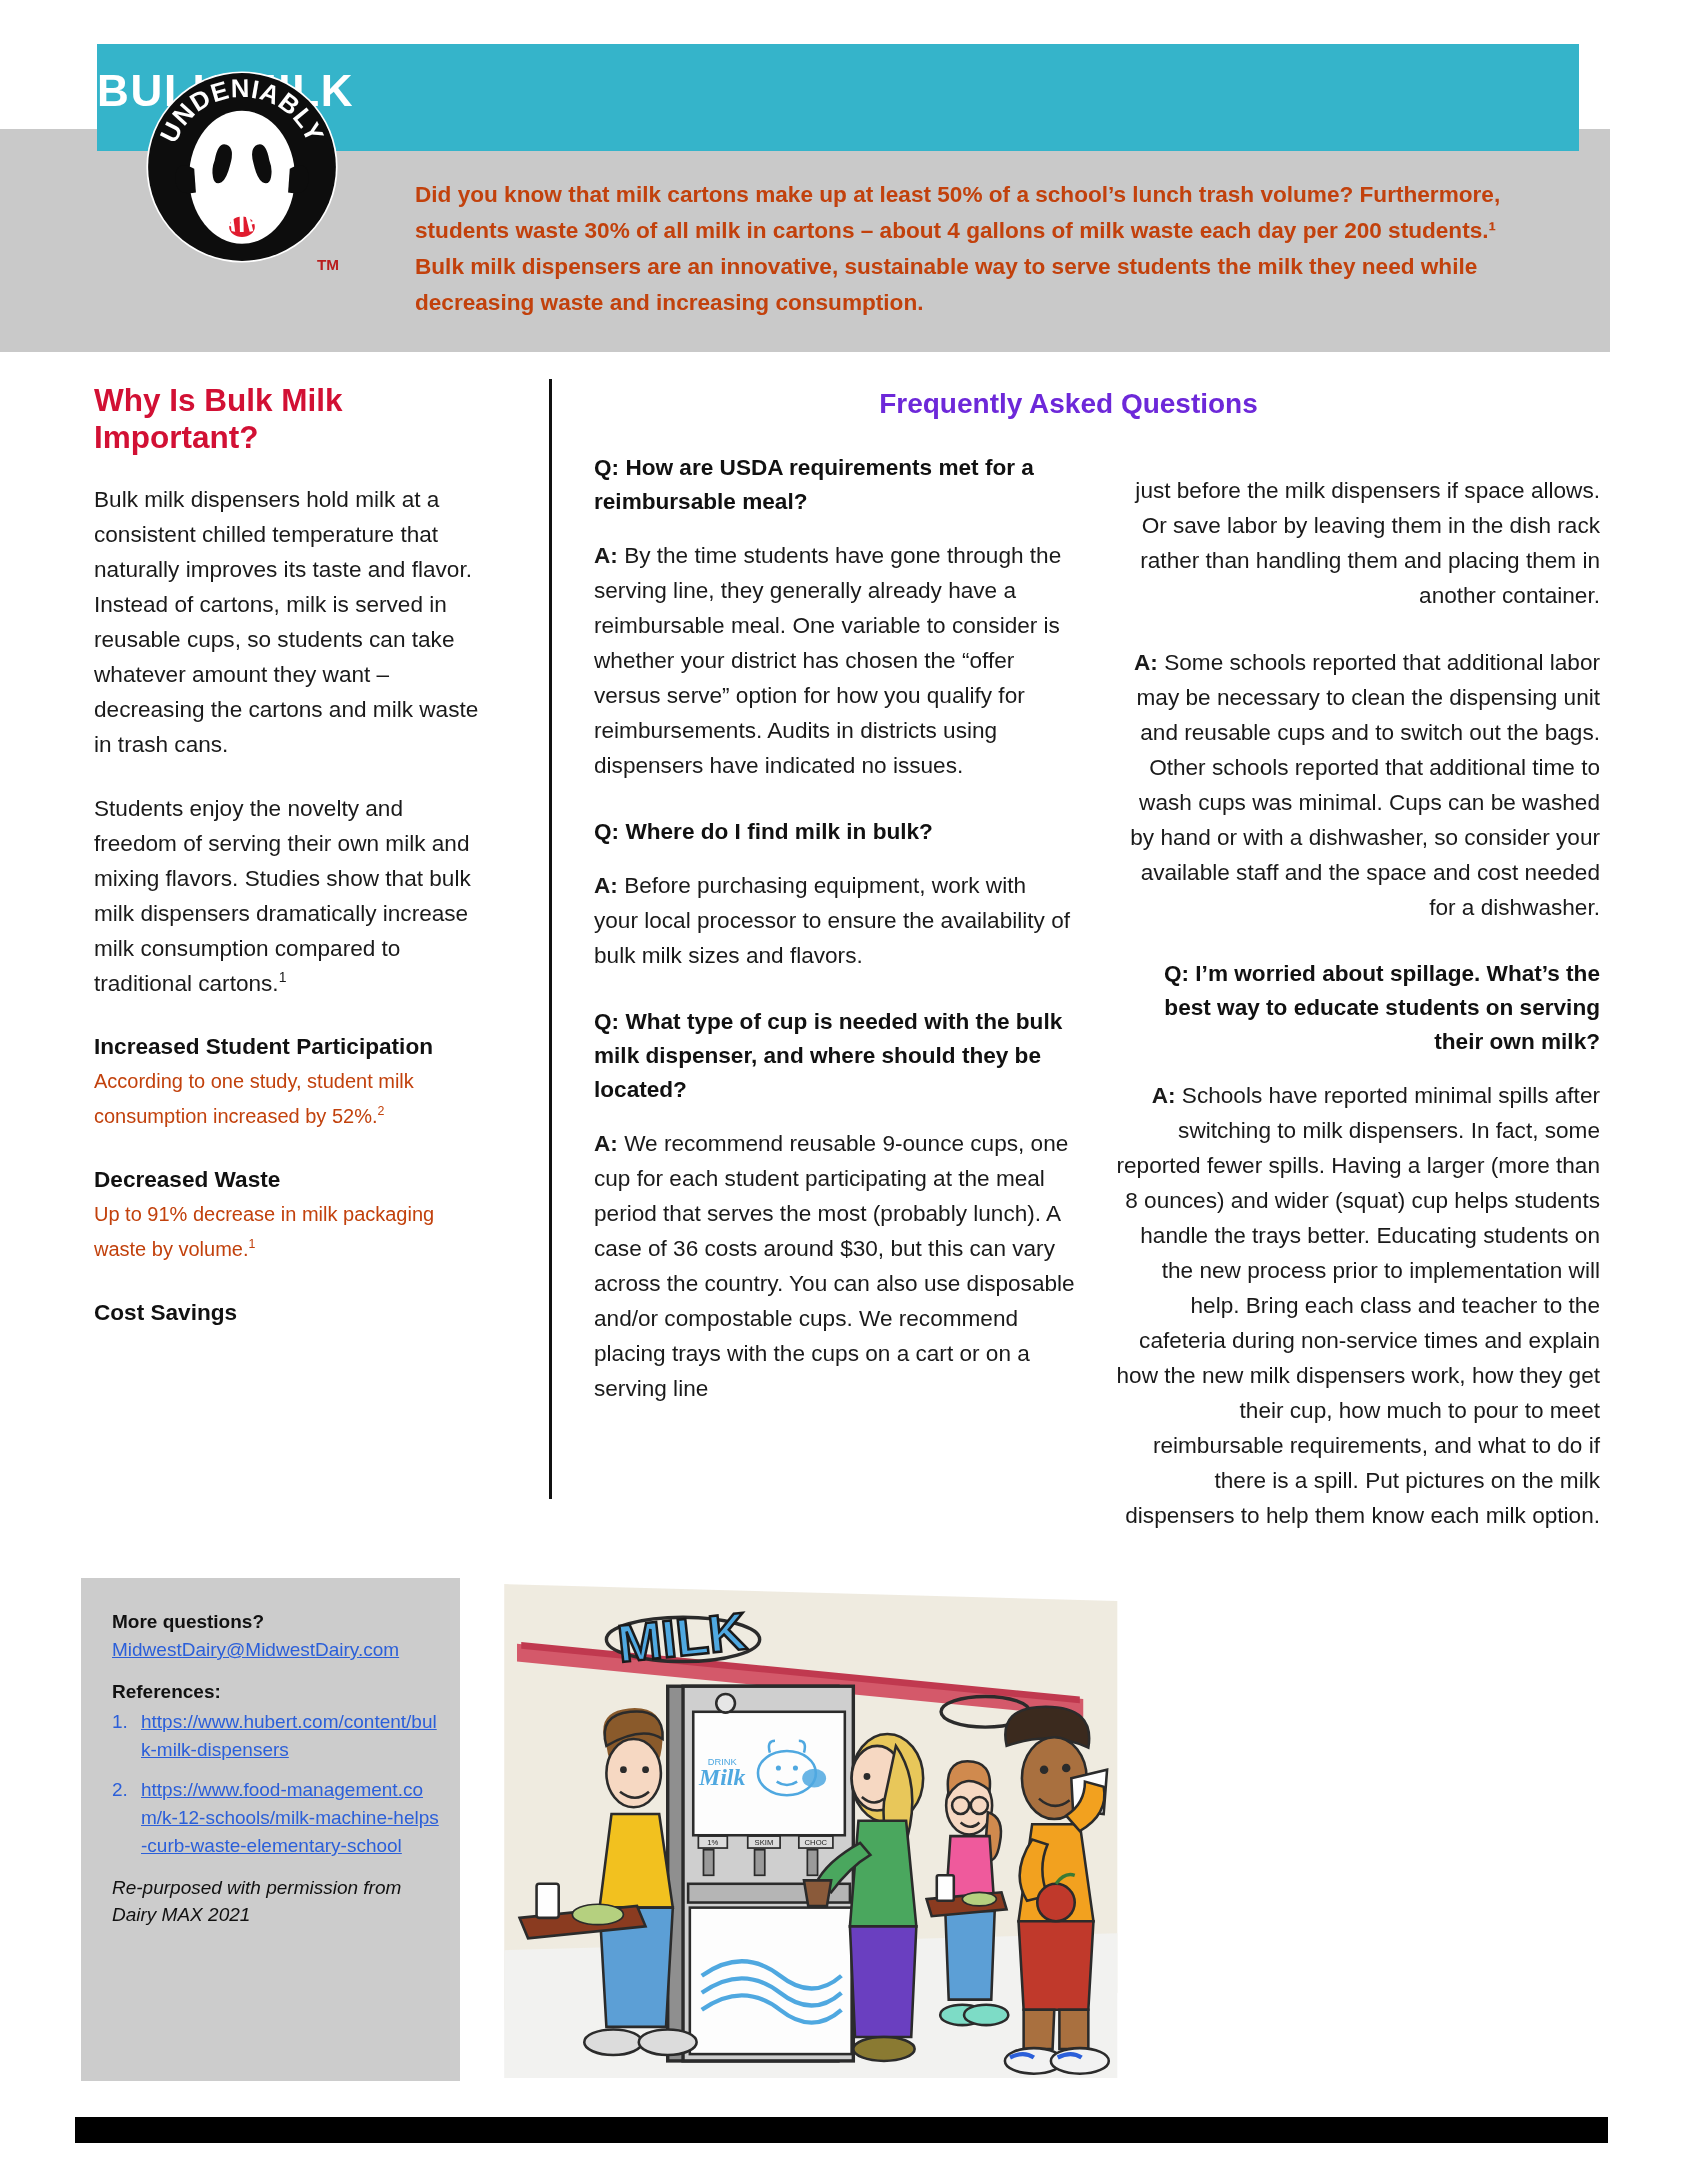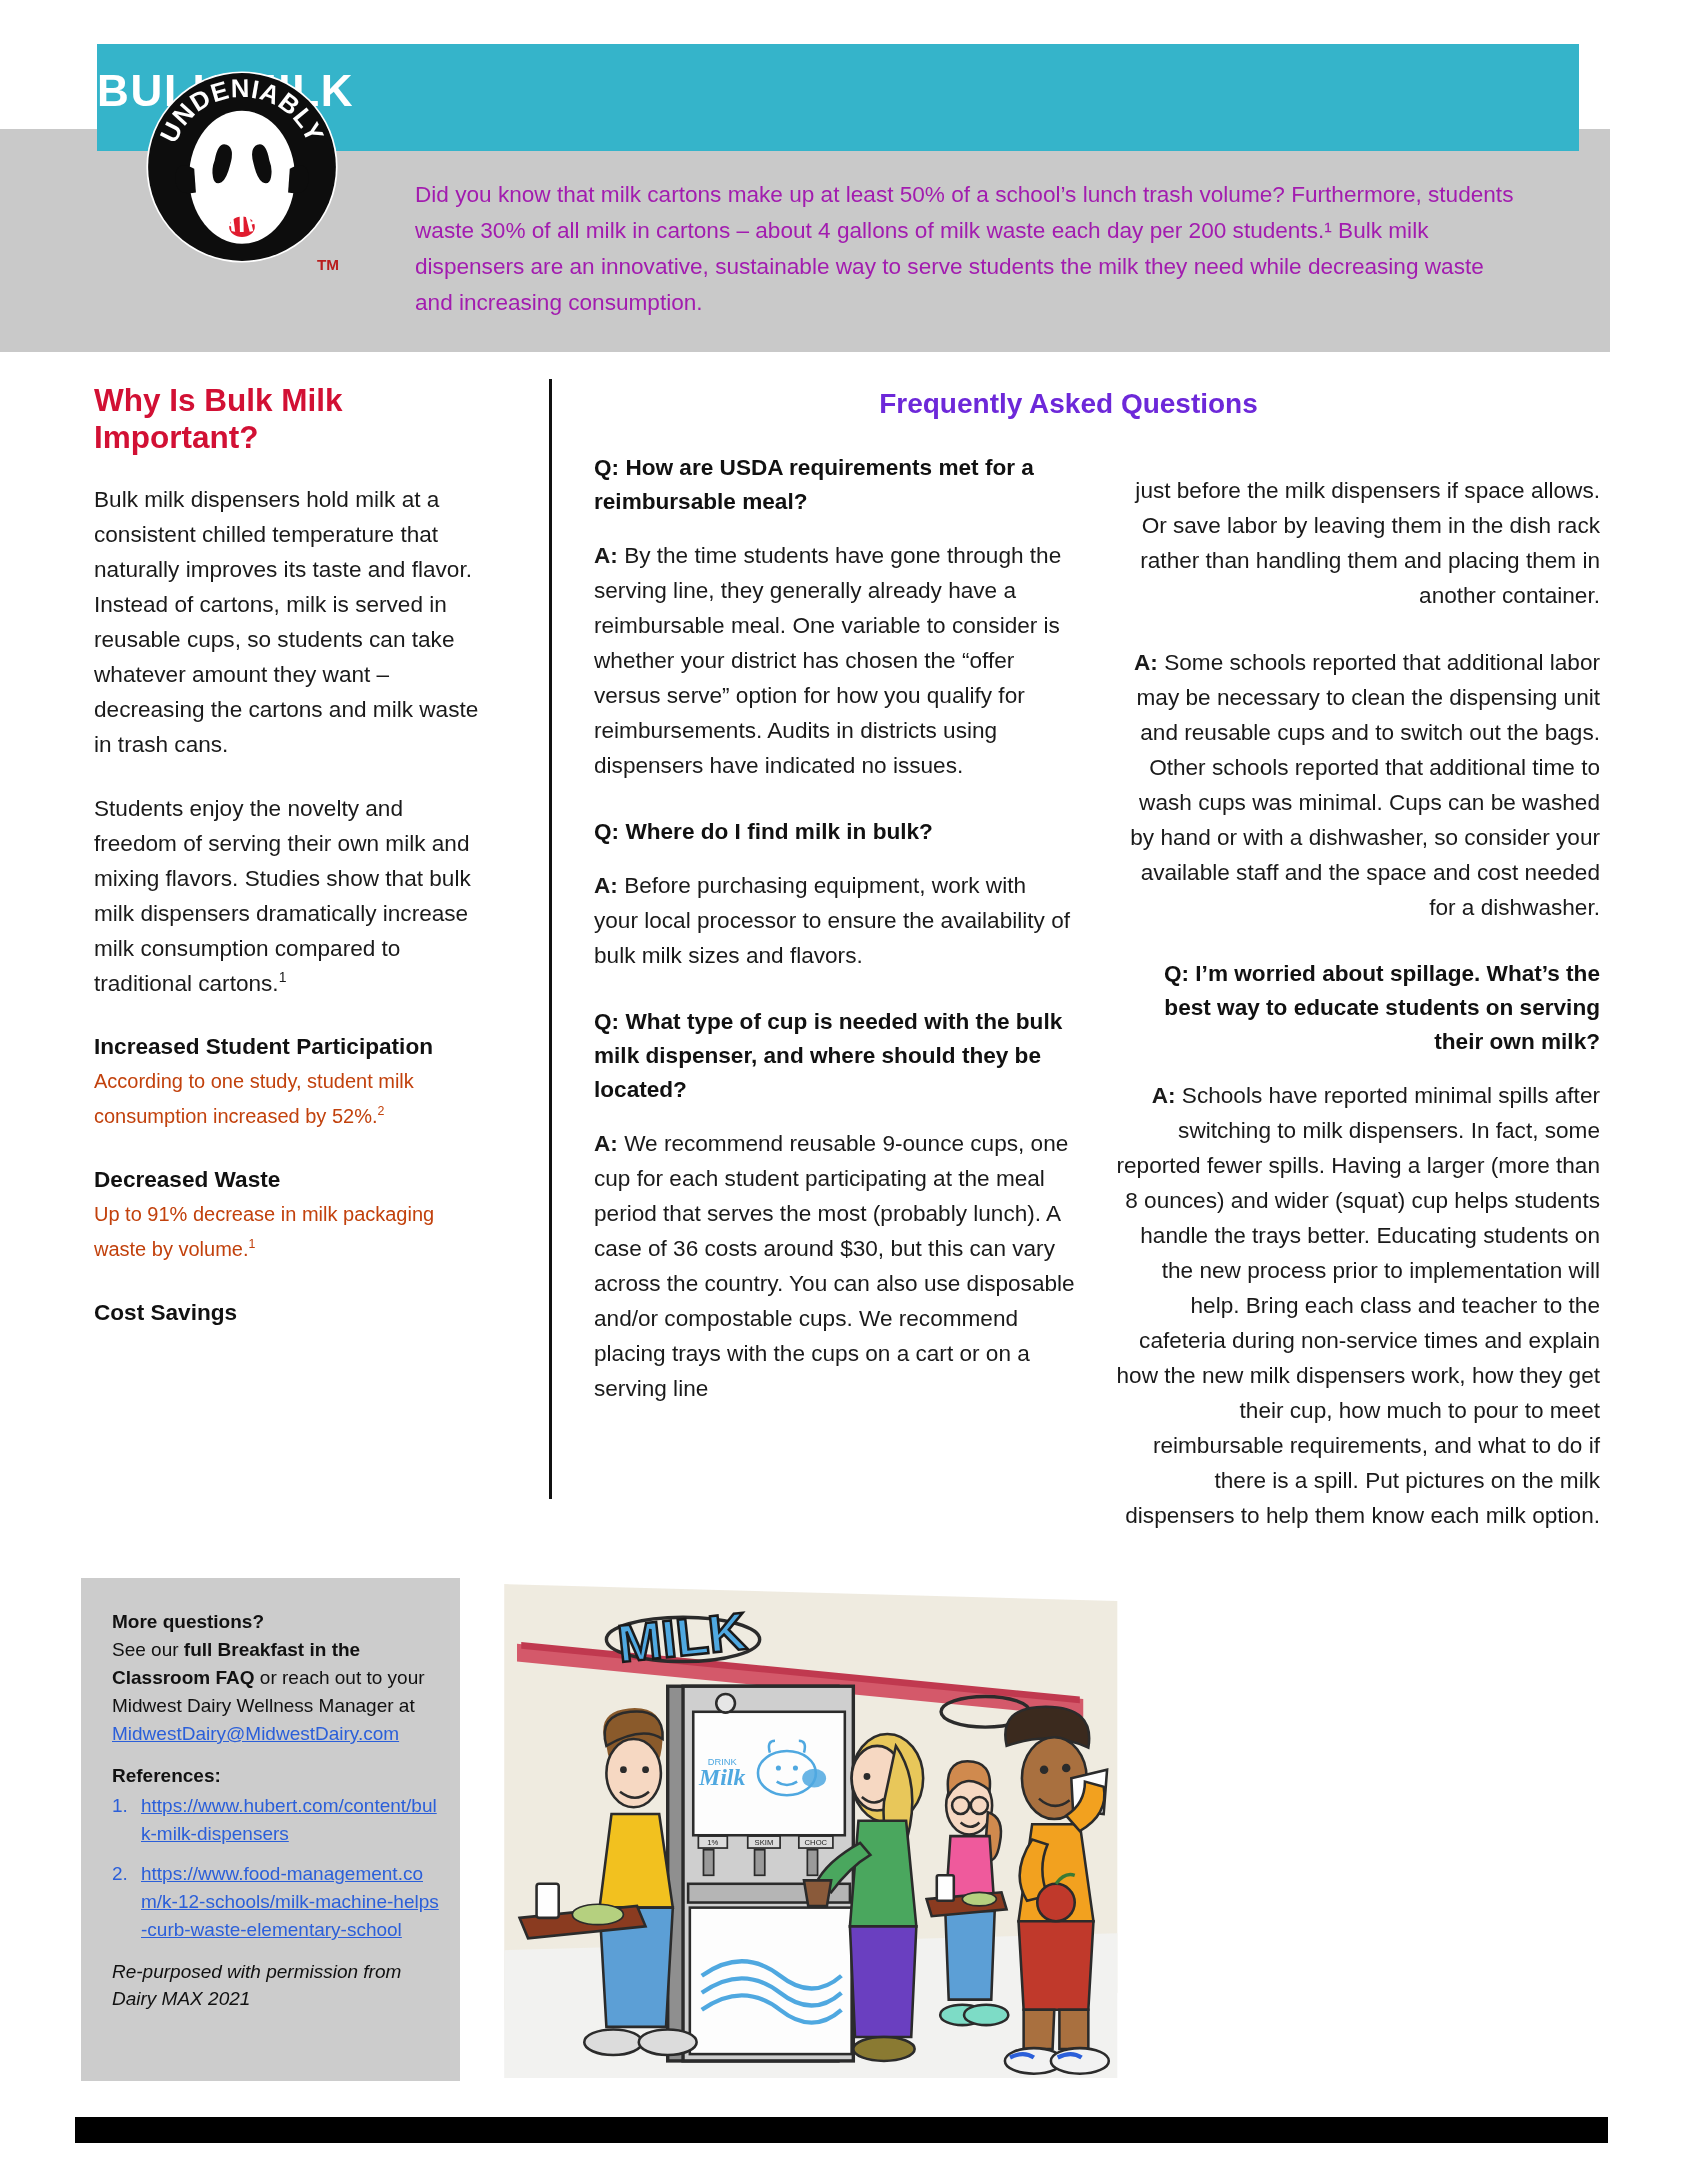--- a/index.html
+++ b/index.html
@@ -45,22 +45,22 @@
     letter-spacing: 1.7px;
     font-family: "Liberation Sans", sans-serif;
   }
   .header-intro {
     position: absolute;
     left: 415px;
     top: 177px;
     width: 1107px;
     font-size: 22.6px;
     line-height: 36px;
-    font-weight: normal;
-    color: #a21caf;
+    font-weight: bold;
+    color: #c2410c;
   }
 
   
   .logo {
     position: absolute;
     left: 143px;
     top: 68px;
     width: 198px;
     height: 198px;
   }
@@ -308,21 +308,20 @@
   </div>
   <div>
     <p class="qa-q"><b>Q:</b> <span>I’m worried about spillage. What’s the best way to educate students on serving their own milk?</span></p>
     <p class="qa-a"><b>A:</b> <span>Schools have reported minimal spills after switching to milk dispensers. In fact, some reported fewer spills. Having a larger (more than 8 ounces) and wider (squat) cup helps students handle the trays better. Educating students on the new process prior to implementation will help. Bring each class and teacher to the cafeteria during non-service times and explain how the new milk dispensers work, how they get their cup, how much to pour to meet reimbursable requirements, and what to do if there is a spill. Put pictures on the milk dispensers to help them know each milk option.</span></p>
   </div>
 </div>
 
 <div class="info-box"></div>
 <div class="info-inner">
   <p class="info-line"><b>More questions?</b></p>
-  <p class="info-line"><span>See our </span><b>full Breakfast in the Classroom FAQ</b><span> or reach out to your Midwest Dairy Wellness Manager at</span></p>
   <p class="info-line"><a class="link" href="#">MidwestDairy@MidwestDairy.com</a></p>
 
   <p class="ref-head">References:</p>
 
   <div class="ref-item">
     <span class="ref-num">1.</span>
     <a class="ref-url link" href="#">https://www.hubert.com/content/bulk-milk-dispensers </a>
   </div>
   <div class="ref-item">
     <span class="ref-num">2.</span>

